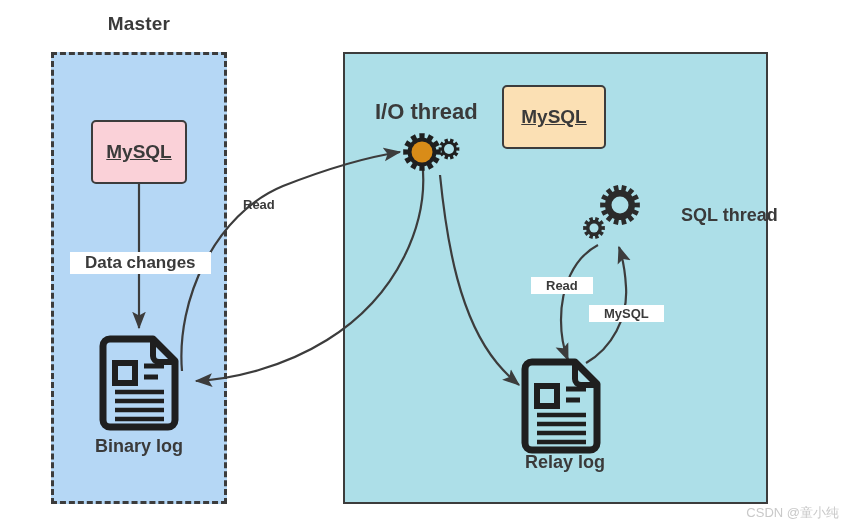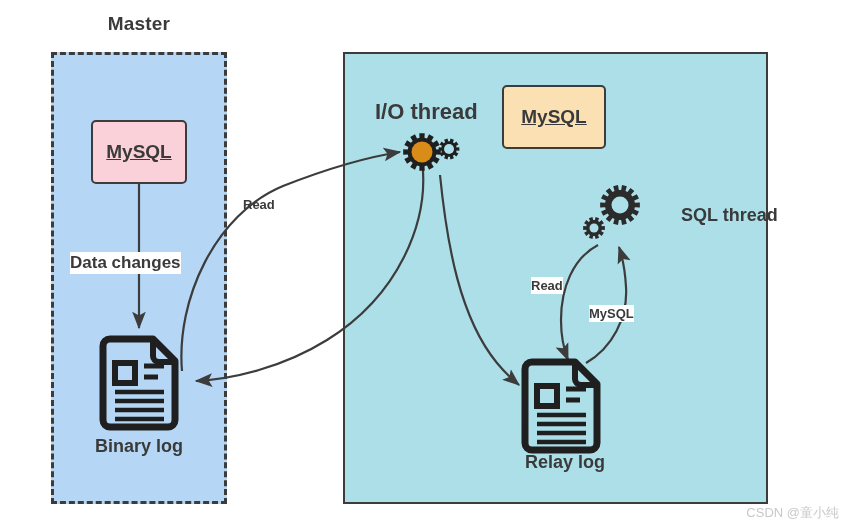--- a/index.html
+++ b/index.html
@@ -79,21 +79,21 @@
   
   .label {
     position: absolute;
     font-size: 13px;
     font-weight: bold;
     color: #3a3a3a;
     white-space: nowrap;
   }
   .label.boxed {
     background: #ffffff;
-    padding: 1px 0;
+    padding: 1px 15px;
   }
   #lbl-data-changes { left: 70px;  top: 252px; font-size: 17px; }
   #lbl-read-master  { left: 243px; top: 197px; }
   #lbl-io-thread    { left: 375px; top: 99px; font-size: 22px; }
   #lbl-sql-thread   { left: 653px; top: 205px; font-size: 18px; margin-left: 28px; }
   #lbl-read-slave   { left: 531px; top: 277px; }
   #lbl-replay       { left: 589px; top: 305px; }
   #lbl-binary-log   { left: 80px;  top: 428px; font-size: 18px; width: 118px; text-align: center; margin-top: 8px; }
   #lbl-relay-log    { left: 505px; top: 452px; font-size: 18px; width: 120px; text-align: center; }
 

